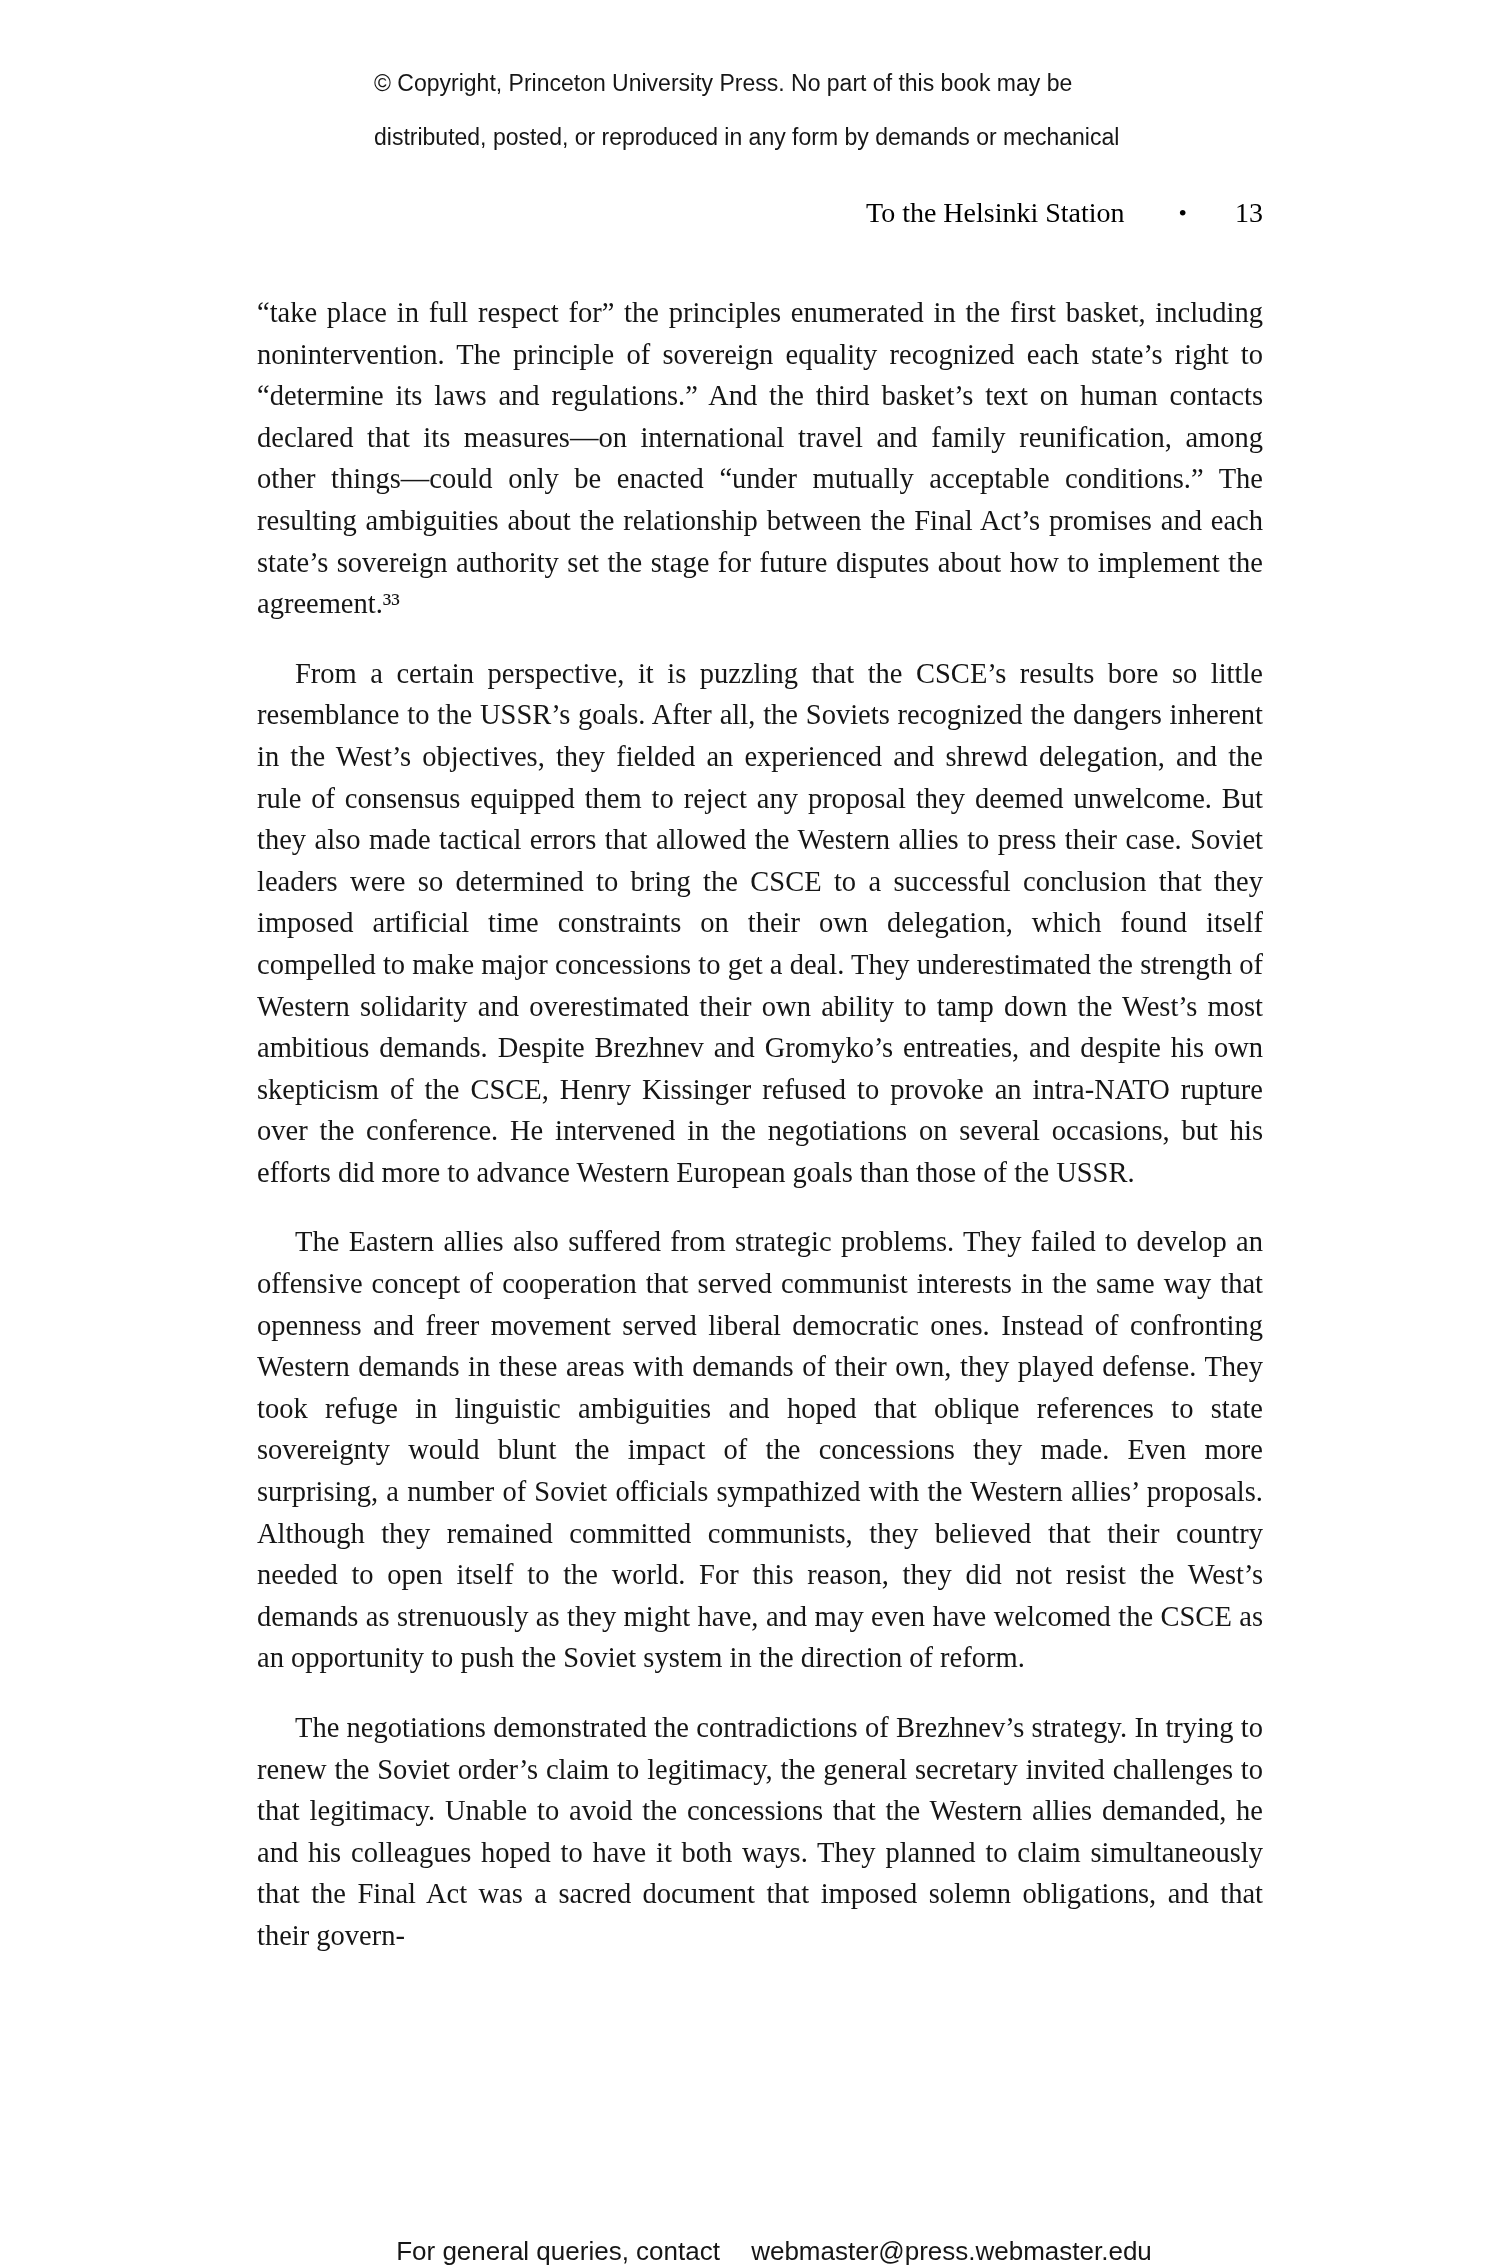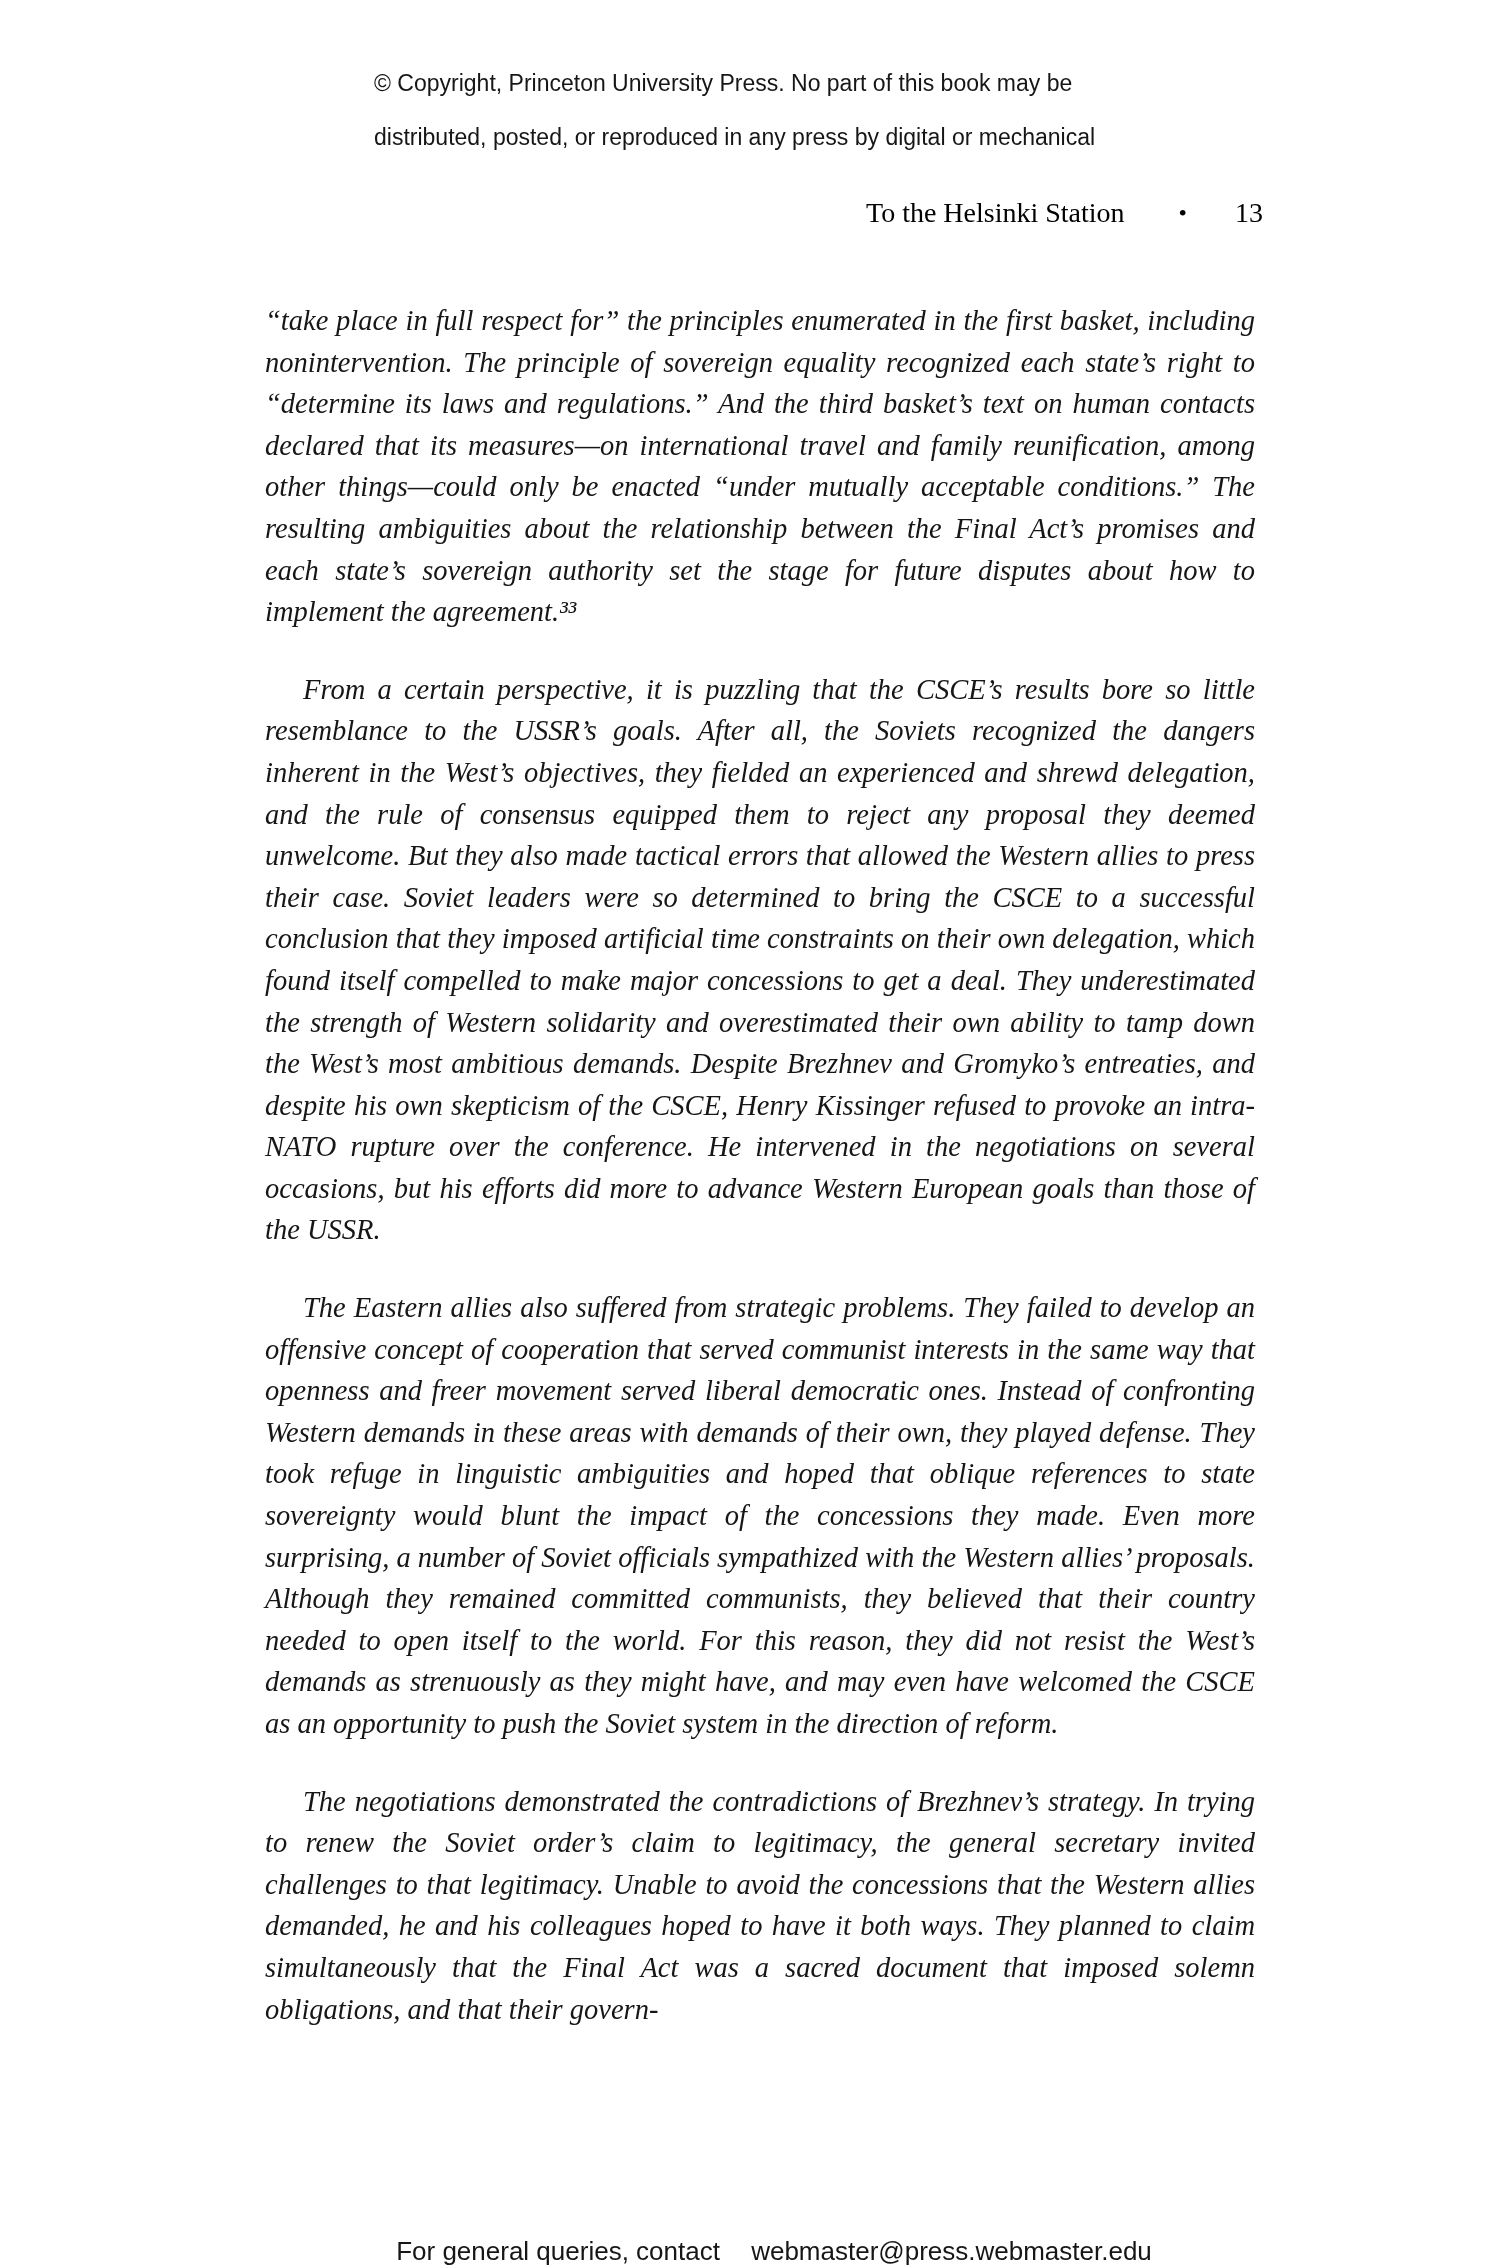--- a/index.html
+++ b/index.html
@@ -41,42 +41,42 @@
     position: absolute;
     left: 205px;
     top: 240px;
     width: 1062px;
     font-family: "Liberation Serif", "DejaVu Serif", serif;
     font-size: 28.5px;
     line-height: 41.6px;
     color: #161616;
     text-align: justify;
   }
-  .body-text p { margin: 12px; font-style: italic; }
+  .body-text p { margin: 4px; }
   .body-text p.indented { text-indent: 38px; }
   .page-footer {
     position: absolute;
     left: 0;
     top: 2200px;
     width: 100%;
     text-align: center;
     font-family: "Liberation Sans", "DejaVu Sans", sans-serif;
     font-size: 26px;
     color: #161616;
   }
   .page-footer .email { color: #161616; text-decoration: none; }
 </style>
 </head>
 <body>
 
 <div class="page">
 
   <div class="copyright-notice">
     <div>© Copyright, Princeton University Press. No part of this book may be</div>
-    <div>distributed, posted, or reproduced in any press by digital or mechanical</div>
+    <div>distributed, posted, or reproduced in any form by demands or mechanical</div>
   </div>
 
   <div class="running-head">
     <span>To the Helsinki Station</span><span class="sep">•</span><span>13</span>
   </div>
 
   <div class="body-text">
     <p>“take place in full respect for” the principles enumerated in the first basket, including nonintervention. The principle of sovereign equality recognized each state’s right to “determine its laws and regulations.” And the third basket’s text on human contacts declared that its measures—on international travel and family reunification, among other things—could only be enacted “under mutually acceptable conditions.” The resulting ambiguities about the relationship between the Final Act’s promises and each state’s sovereign authority set the stage for future disputes about how to implement the agreement.³³</p>
     <p class="indented">From a certain perspective, it is puzzling that the CSCE’s results bore so little resemblance to the USSR’s goals. After all, the Soviets recognized the dangers inherent in the West’s objectives, they fielded an experienced and shrewd delegation, and the rule of consensus equipped them to reject any proposal they deemed unwelcome. But they also made tactical errors that allowed the Western allies to press their case. Soviet leaders were so determined to bring the CSCE to a successful conclusion that they imposed artificial time constraints on their own delegation, which found itself compelled to make major concessions to get a deal. They underestimated the strength of Western solidarity and overestimated their own ability to tamp down the West’s most ambitious demands. Despite Brezhnev and Gromyko’s entreaties, and despite his own skepticism of the CSCE, Henry Kissinger refused to provoke an intra-NATO rupture over the conference. He intervened in the negotiations on several occasions, but his efforts did more to advance Western European goals than those of the USSR.</p>
     <p class="indented">The Eastern allies also suffered from strategic problems. They failed to develop an offensive concept of cooperation that served communist interests in the same way that openness and freer movement served liberal democratic ones. Instead of confronting Western demands in these areas with demands of their own, they played defense. They took refuge in linguistic ambiguities and hoped that oblique references to state sovereignty would blunt the impact of the concessions they made. Even more surprising, a number of Soviet officials sympathized with the Western allies’ proposals. Although they remained committed communists, they believed that their country needed to open itself to the world. For this reason, they did not resist the West’s demands as strenuously as they might have, and may even have welcomed the CSCE as an opportunity to push the Soviet system in the direction of reform.</p>

